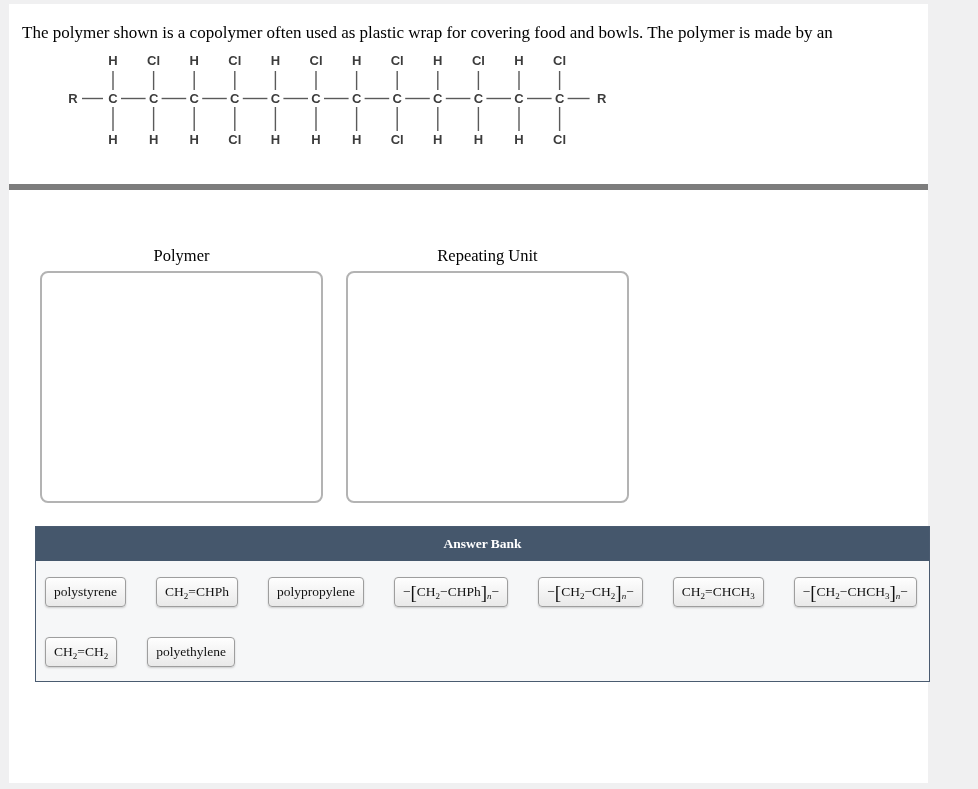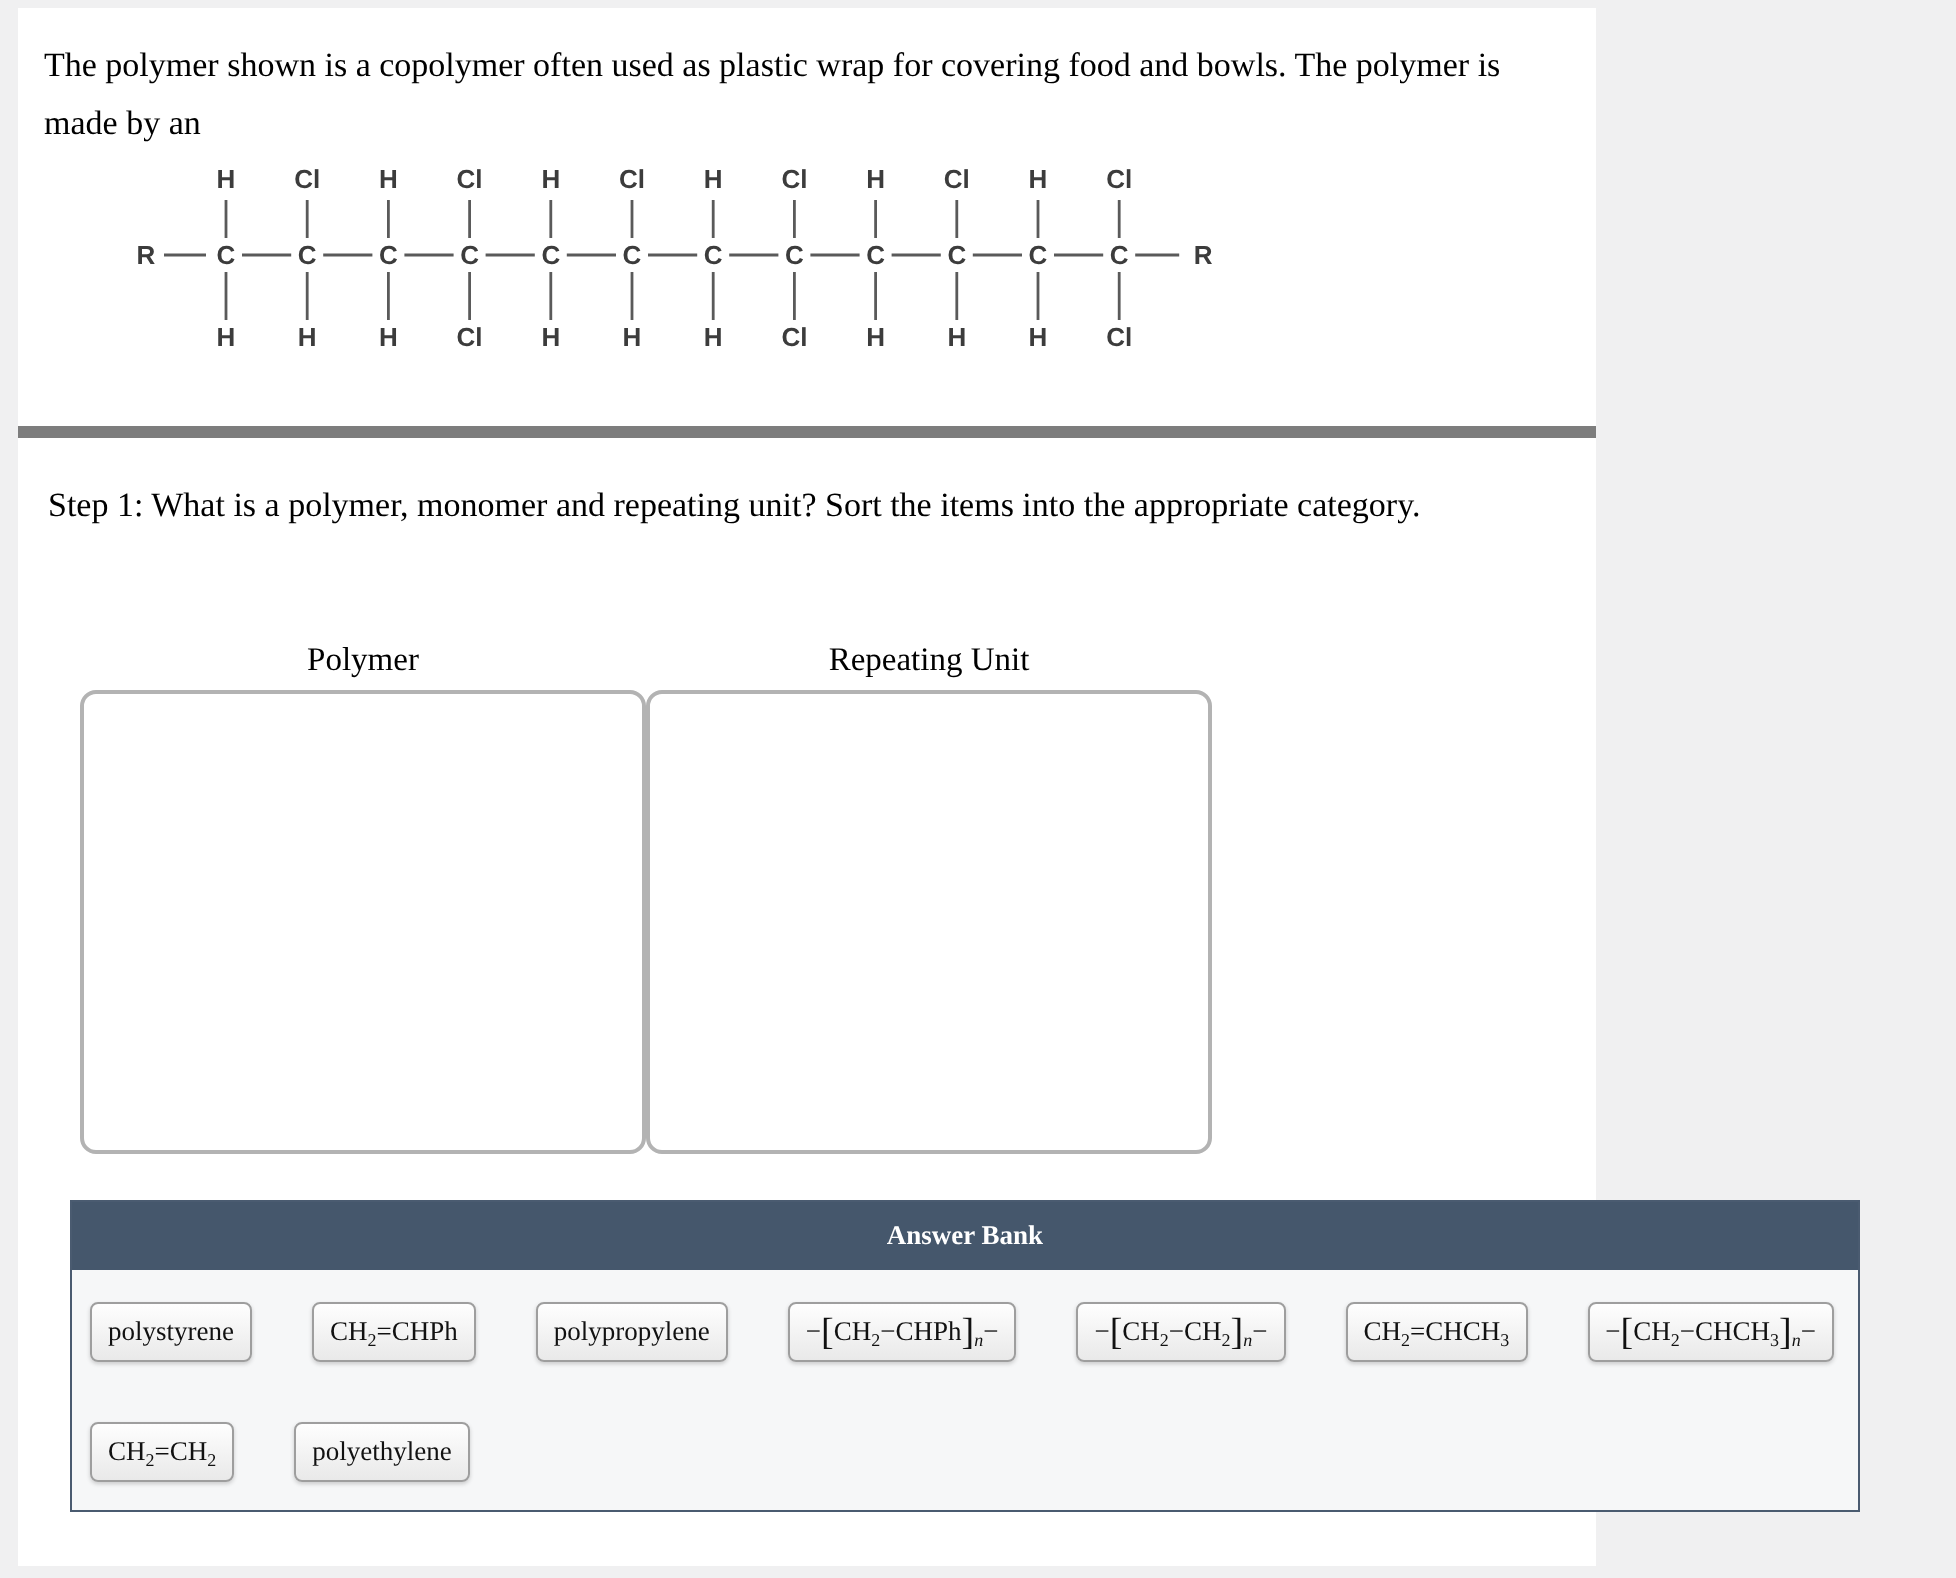--- a/index.html
+++ b/index.html
@@ -12,21 +12,21 @@
     --box-border:#b3b3b3;
     --struct-ink:#3c3c3c;
     --struct-line:#5a5a5a;
   }
   *{margin:0;padding:0;box-sizing:border-box;}
   html,body{width:978px;height:789px;overflow:hidden;}
   body{background:var(--page-bg);font-family:"Liberation Serif",serif;color:#000;}
   .card{
     position:relative;
     margin:4px 16px 0 9px;
-    width:789px;
+    width:919px;
     height:779px;
     background:#ffffff;
   }
   .question{
     padding:14px 22px 0 13px;
     font-size:17px;
     line-height:29px;
   }
   .structure-wrap{
     margin-left:52px;
@@ -39,21 +39,21 @@
     height:6px;
     background:var(--divider);
   }
   .step{
     margin:22px 20px 0 15px;
     font-size:17px;
     line-height:23px;
   }
   .categories{
     display:flex;
-    gap:0;
+    gap:23px;
     margin:56px 0 0 31px;
     align-items:flex-end;
   }
   .category{width:283px;}
   .cat-label{
     text-align:center;
     font-size:16.5px;
     line-height:20px;
     margin-bottom:5px;
   }
@@ -213,21 +213,20 @@
         <text x="498.6" y="97" text-anchor="middle">Cl</text>
         <line x1="498.6" y1="24" x2="498.6" y2="43"></line>
         <line x1="498.6" y1="60" x2="498.6" y2="84"></line>
         <line x1="506.6" y1="51.5" x2="528.6" y2="51.5"></line>
         <text x="540.6" y="56" text-anchor="middle">R</text>
       </svg>
   </div>
 
   <div class="divider"></div>
 
-  <div class="step">Step 1: What is a polymer, monomer and repeating unit? Sort the items into the appropriate category.</div>
 
   <div class="categories">
     <div class="category">
       <div class="cat-label">Polymer</div>
       <div class="cat-box"></div>
     </div>
     <div class="category">
       <div class="cat-label">Repeating Unit</div>
       <div class="cat-box"></div>
     </div>

